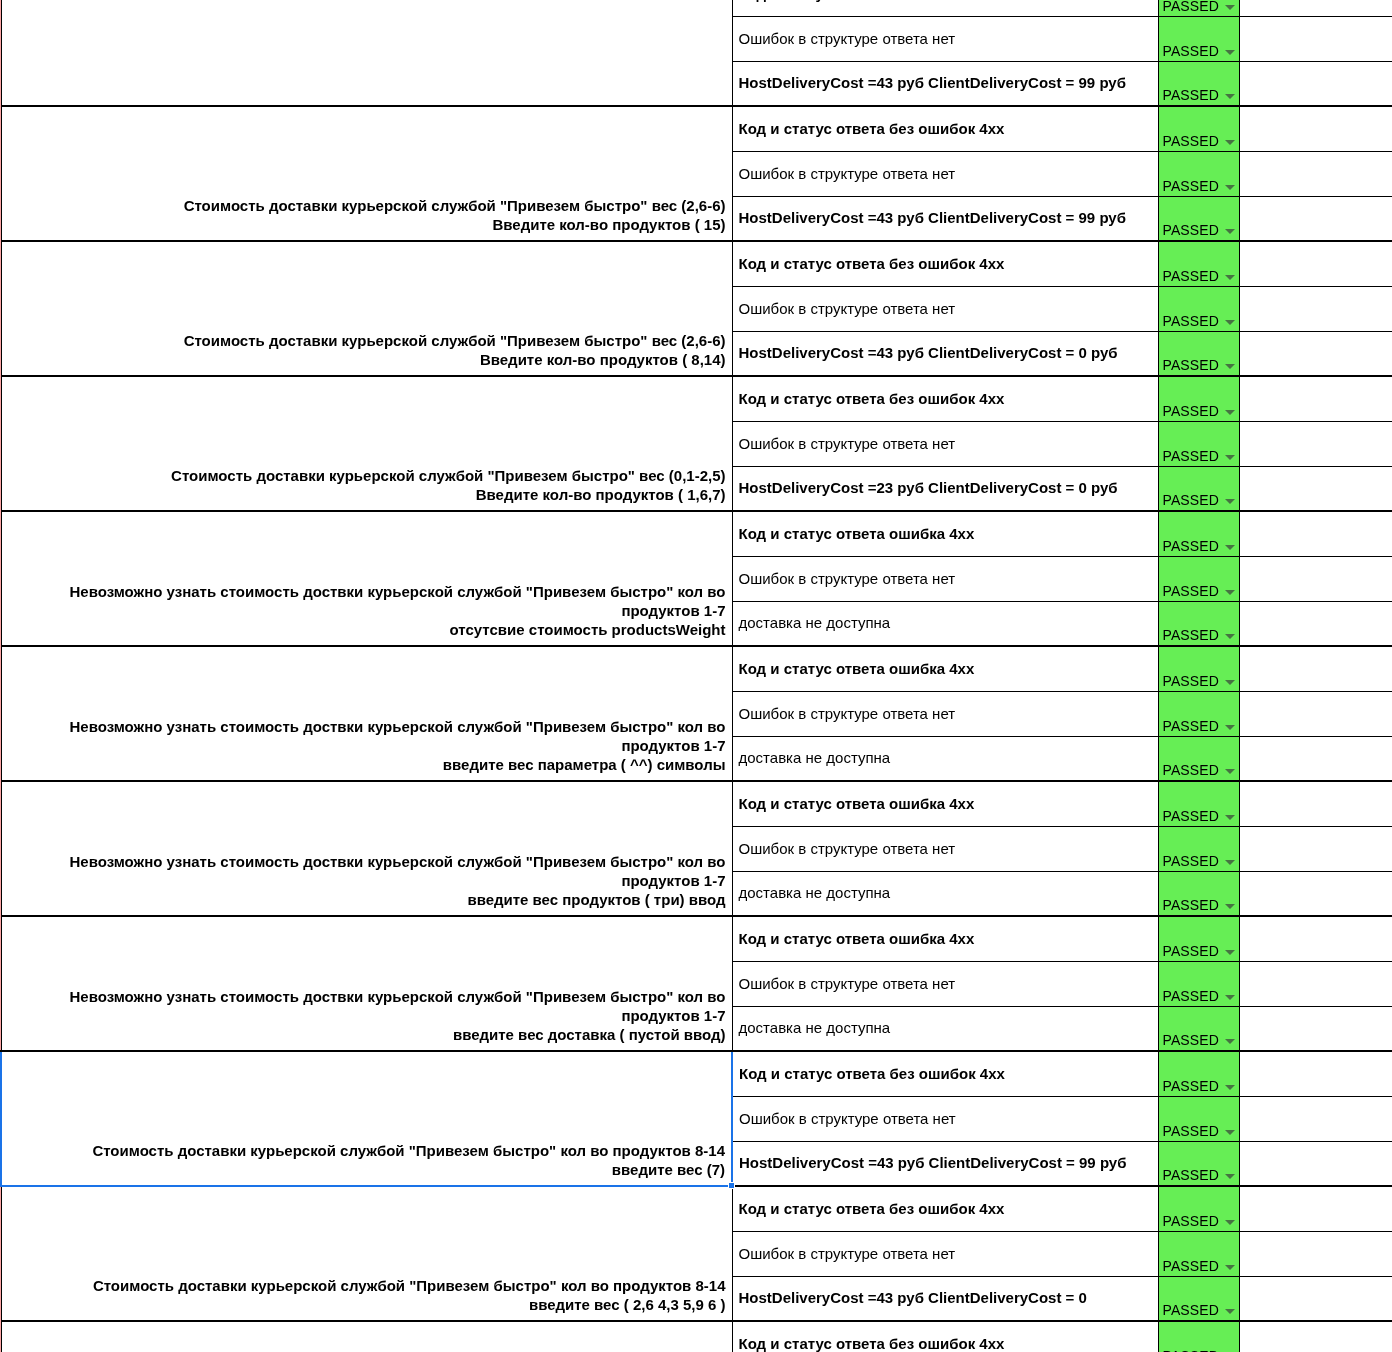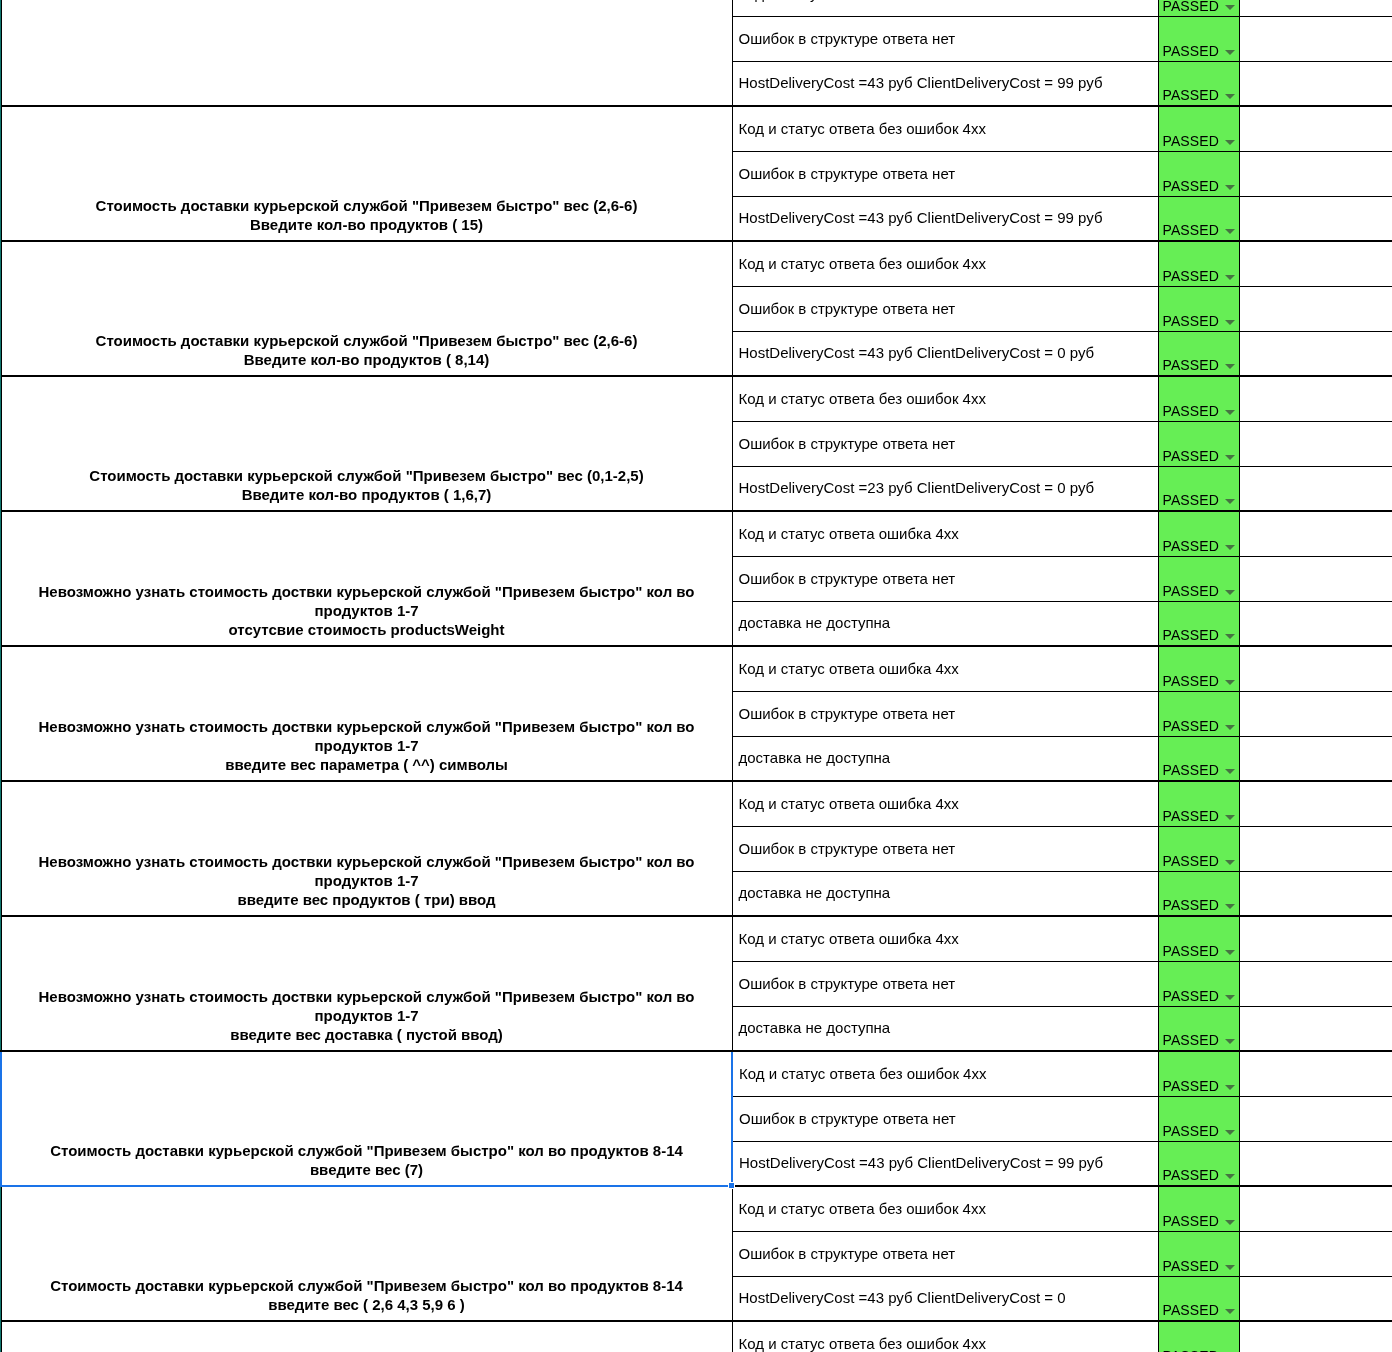--- a/index.html
+++ b/index.html
@@ -11,21 +11,21 @@
   body {
     font-family: "Liberation Sans", sans-serif;
     -webkit-font-smoothing: antialiased;
   }
 
   #sheet {
     position: relative;
     width: 1392px;
     height: 1352px;
     overflow: hidden;
-    background: #0f766e;
+    background: #fca5a5;
   }
 
   table.grid {
     border-collapse: collapse;
     table-layout: fixed;
     width: 1392px;
     position: absolute;
     left: 0;
     top: -30px;           
   }
@@ -43,21 +43,21 @@
     box-sizing: border-box;
   }
 
   
   tr.group-start > td {
     border-top: 2px solid #000000;
   }
 
   
   td.scenario {
-    text-align: center;
+    text-align: right;
     font-weight: bold;
     font-size: 15px;
     line-height: 19px;
     color: #000000;
     vertical-align: bottom;
     padding: 0 6px 6px 6px;
     border-top: 2px solid #000000;
     border-bottom: 2px solid #000000;
   }
   td.scenario .ln { display: block; white-space: nowrap; }
@@ -80,21 +80,21 @@
 
   
   td.check {
     font-size: 15px;
     line-height: 18px;
     color: #000000;
     padding: 2px 6px;
     white-space: nowrap;
     height: 45px;
   }
-  td.check.b { font-weight: normal; }
+  td.check.b { font-weight: bold; }
   td.check.n { font-weight: normal; }
 
   
   td.status {
     padding: 0;
     height: 45px;
     position: relative;
   }
   td.status .chip {
     position: absolute;

